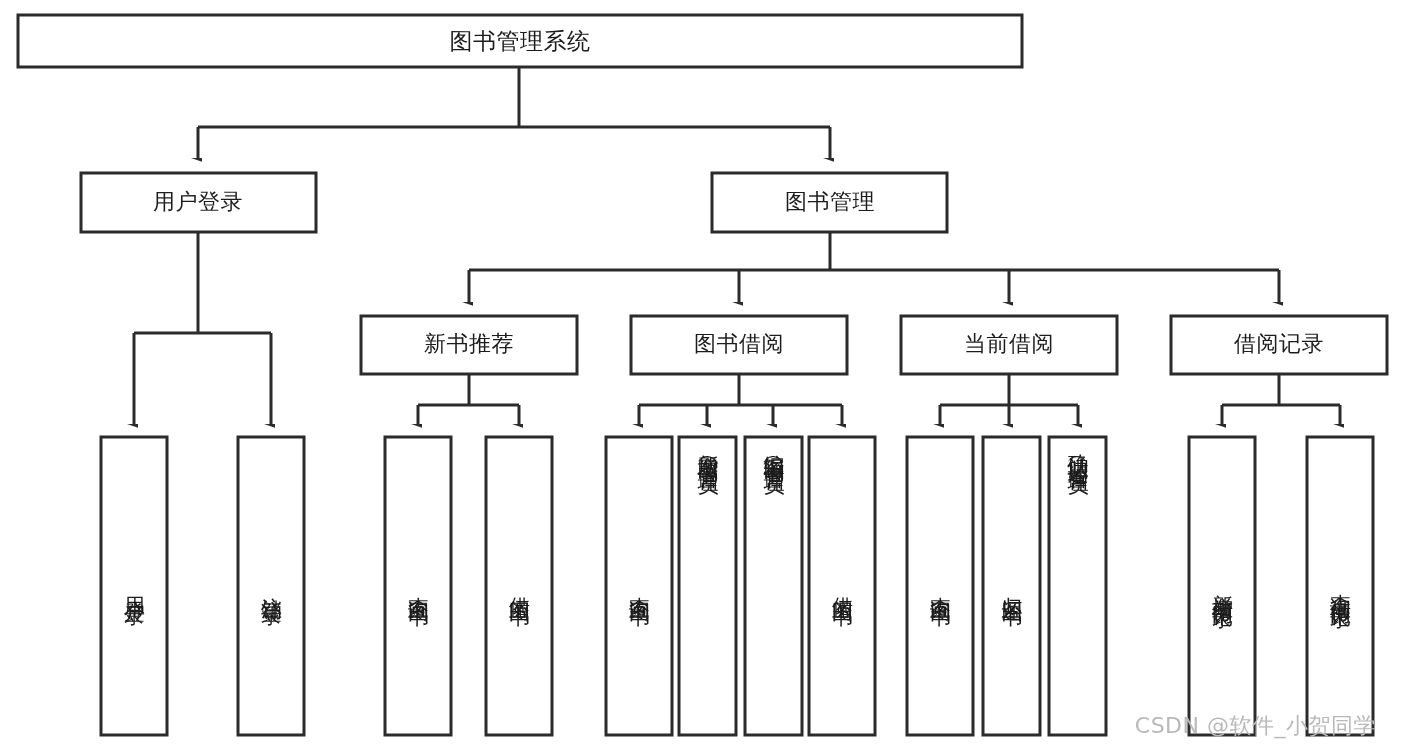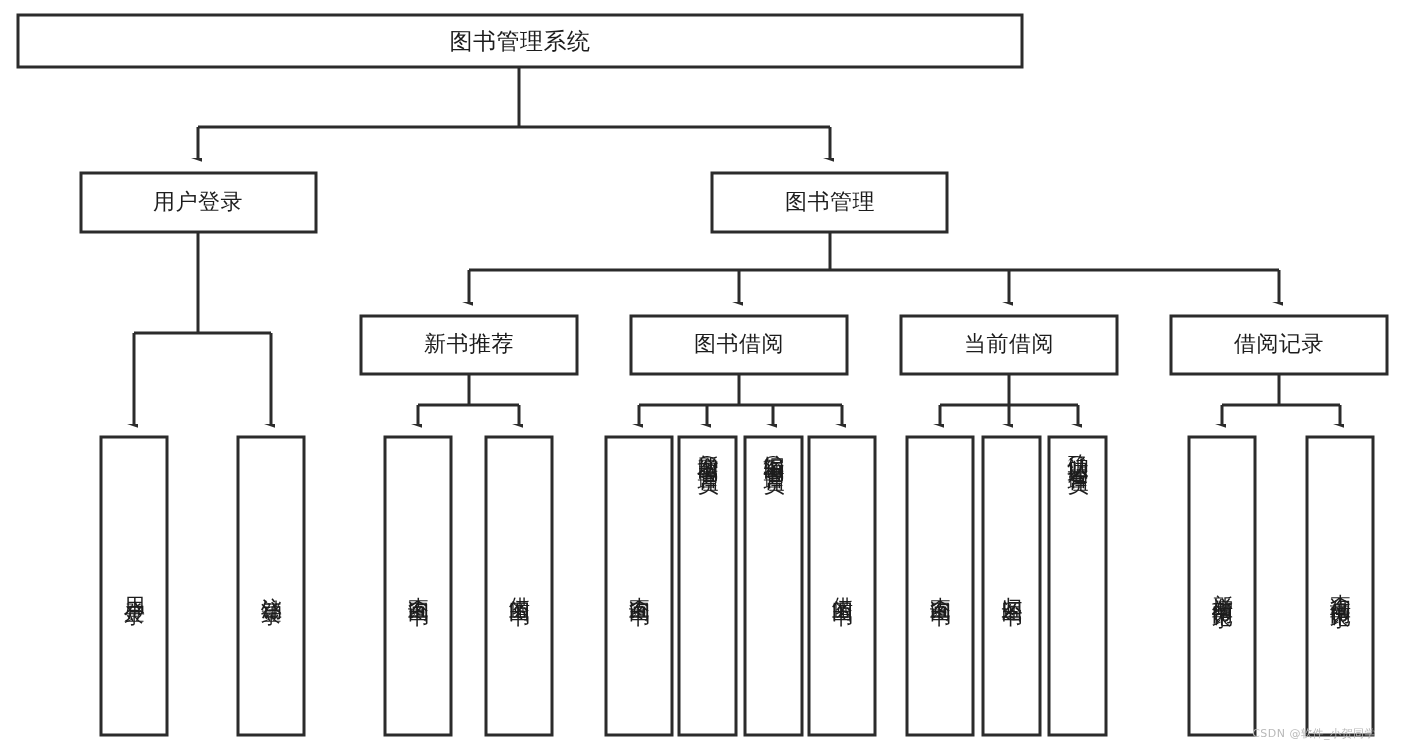--- a/index.html
+++ b/index.html
@@ -73,21 +73,21 @@
     color: #1c1c1c;
     letter-spacing: 3px;
     white-space: nowrap;
     text-align: center;
   }
   #watermark {
     position: absolute;
     right: 8px;
     bottom: 6px;
     font-family: "DejaVu Sans", "Liberation Sans", sans-serif;
-    font-size: 11px;
+    font-size: 22px;
     color: #b9b9b9;
     letter-spacing: 0.5px;
     user-select: none;
   }
 </style>
 </head>
 <body>
 
 <div id="diagram-root">
 

